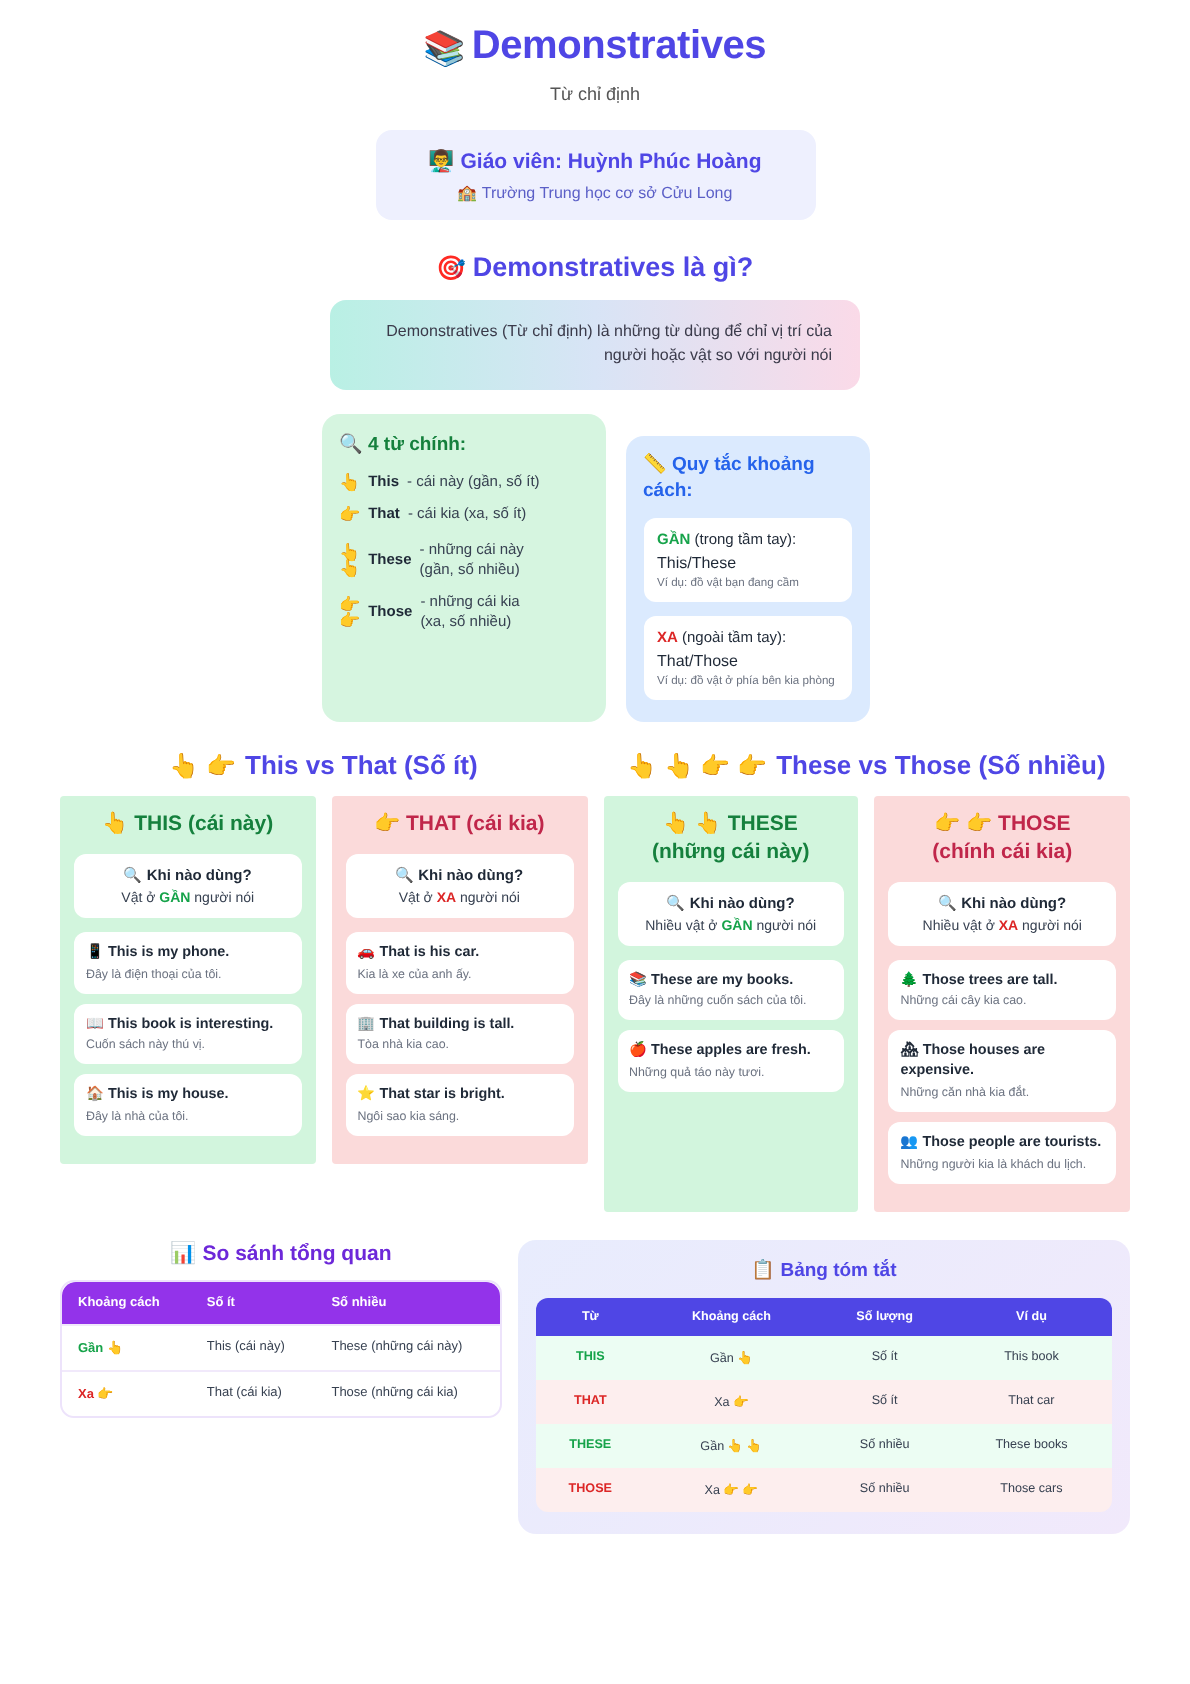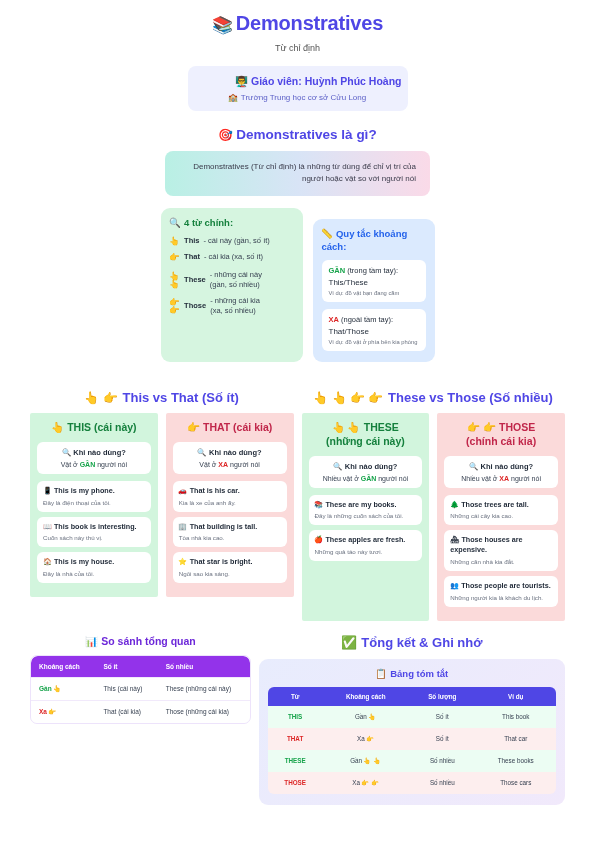--- a/index.html
+++ b/index.html
@@ -33,21 +33,20 @@
     width: 220px;
     background: #eef0fe;
     border-radius: 8px;
     padding: 9px 6px 9px;
     text-align: center;
   }
   .teacher-name {
     font-size: 10.5px;
     font-weight: bold;
     color: #4f46e5;
-    text-align: right;
   }
   .teacher-school {
     font-size: 8px;
     color: #5b5fc7;
     margin-top: 5px;
   }
 
   
   .sec-title {
     text-align: center;
@@ -114,21 +113,21 @@
     padding: 6px 7px;
     margin-top: 7px;
   }
   .rule-title { font-size: 7.5px; color: #1f2937; font-weight: normal; }
   .rule-title .near { color: #16a34a; font-weight: bold; }
   .rule-title .far  { color: #dc2626; font-weight: bold; }
   .rule-words { font-size: 8px; color: #1f2937; margin-top: 3px; }
   .rule-ex { font-size: 5.8px; color: #6b7280; margin-top: 3px; }
 
   
-  .compare-zone { display: flex; gap: 8px; margin-top: 28px; }
+  .compare-zone { display: flex; gap: 8px; margin-top: 14px; }
   .half { flex: 1; }
   .half-title {
     text-align: center;
     font-size: 13px;
     font-weight: bold;
     color: #4f46e5;
     margin-bottom: 8px;
     white-space: nowrap;
   }
   .half-title .em { font-size: 12px; margin-right: 1px; }
@@ -484,24 +483,20 @@
             <td class="far">Xa 👉</td>
             <td>That (cái kia)</td>
             <td>Those (những cái kia)</td>
           </tr>
         </tbody>
       </table>
       </div>
     </div>
 
     <div class="bottom-right">
-      <div class="summary-title">
-        <span>✅</span>
-        <span>Tổng kết &amp; Ghi nhớ</span>
-      </div>
       <div class="summary-panel">
         <div class="summary-sub">
           <span>📋</span>
           <span>Bảng tóm tắt</span>
         </div>
         <table class="t2">
           <thead>
             <tr>
               <th>Từ</th>
               <th>Khoảng cách</th>

